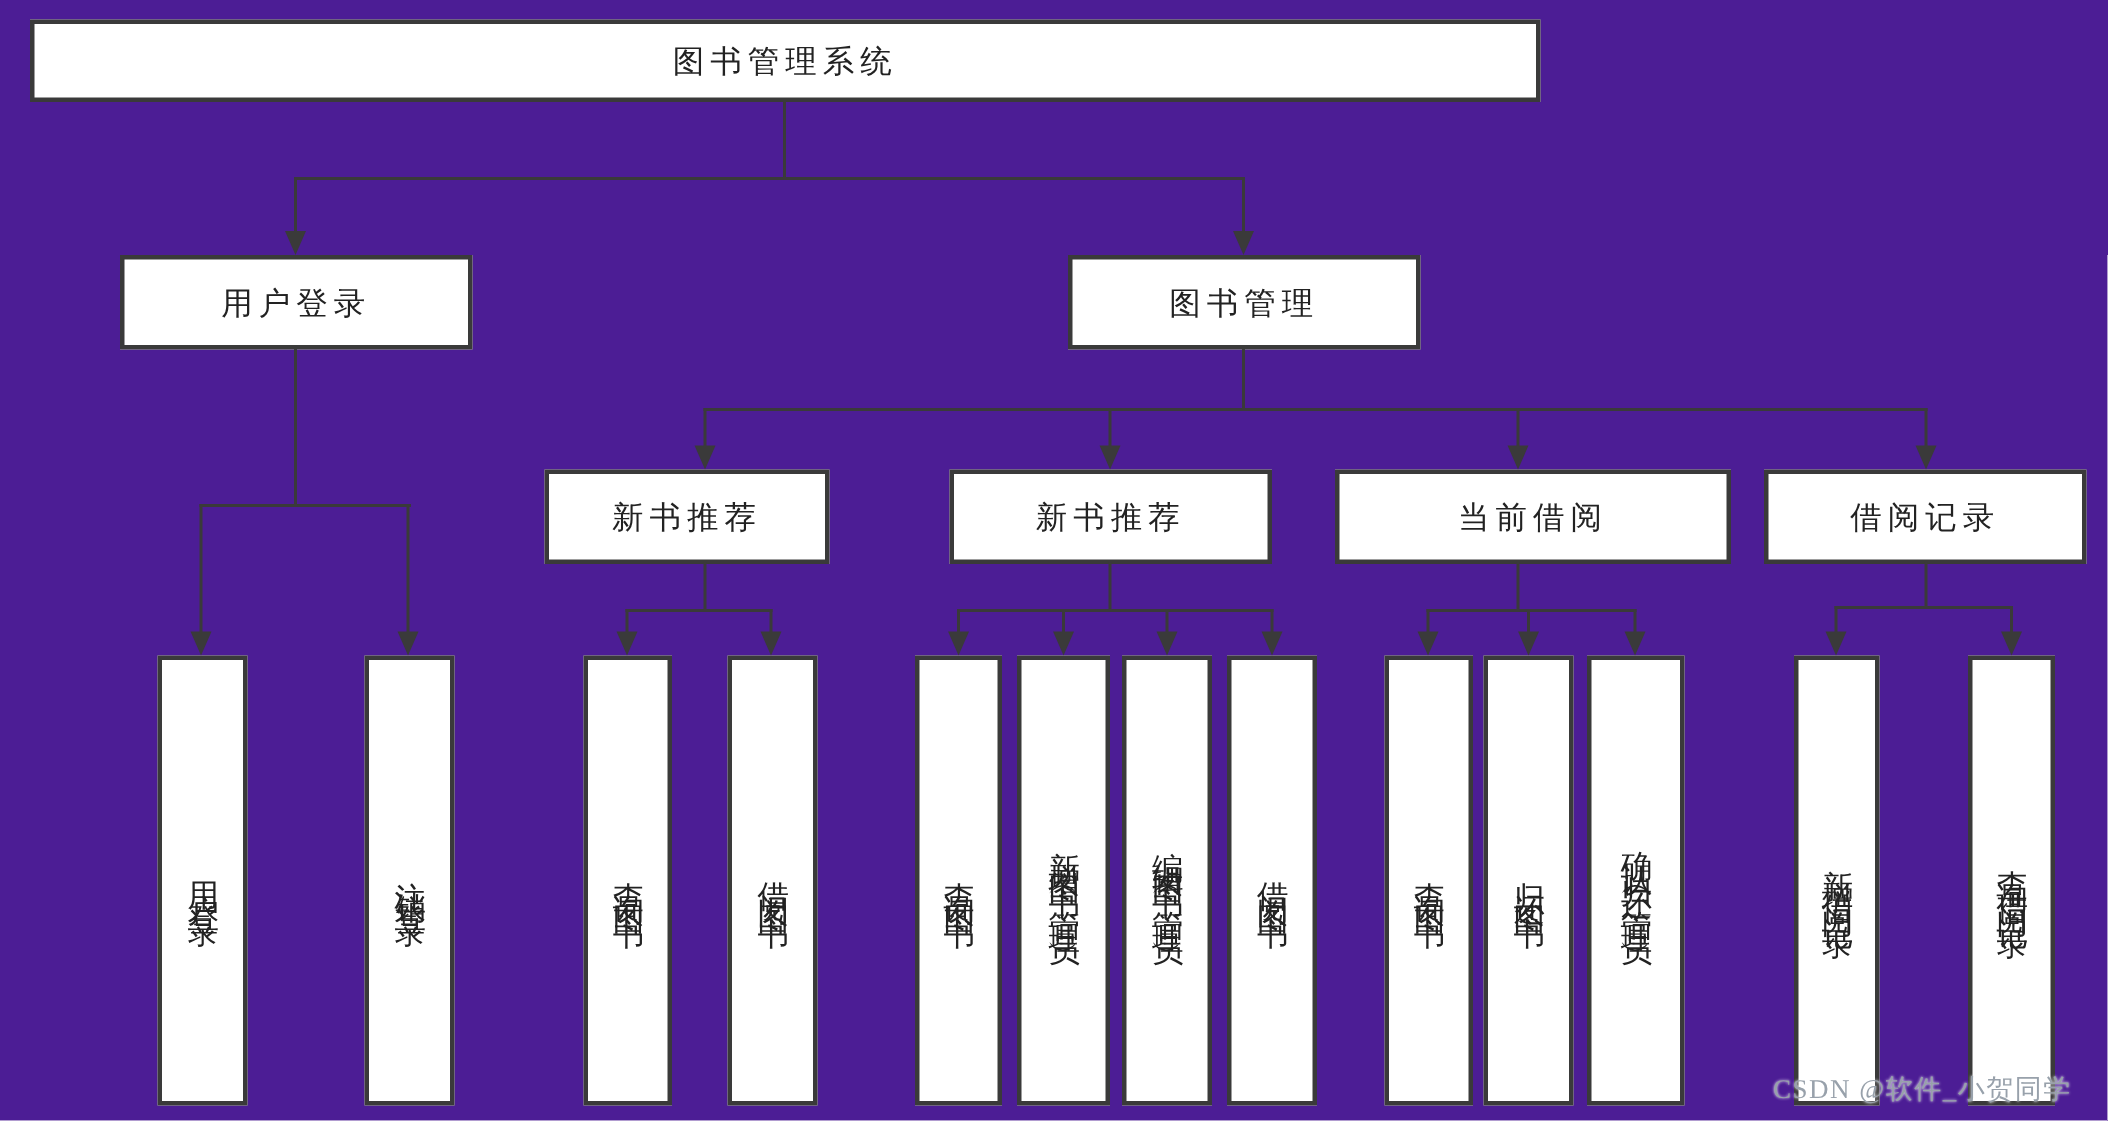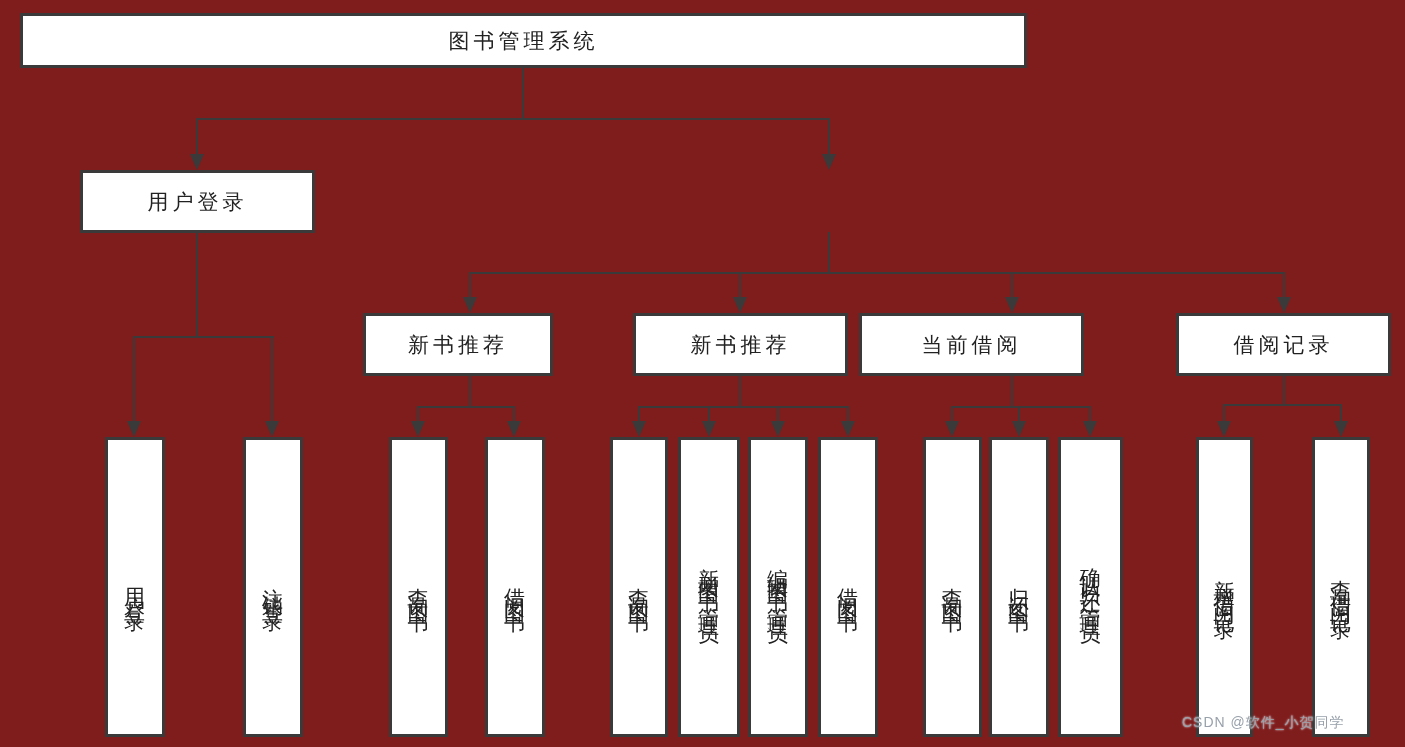--- a/index.html
+++ b/index.html
@@ -4,22 +4,23 @@
 <style>
   :root{
     --line:#3a3a3a;
     --text:#222222;
   }
   html,body{margin:0;padding:0;background:#ffffff;}
   body{font-family:"Liberation Sans","DejaVu Sans",sans-serif;}
   .canvas{
     position:relative;
     width:1405px;height:747px;
-    background:#7f1d1d;
+    background:#4c1d95;
     overflow:hidden;
+    font-family:Liberation Serif, serif;
   }
   
   .hbox{
     position:absolute;
     box-sizing:border-box;
     border:3px solid var(--line);
     background:#ffffff;
     display:flex;align-items:center;justify-content:center;
     color:var(--text);
     font-size:21px;
@@ -48,51 +49,54 @@
   .drop .dl{position:absolute;left:6px;top:0;bottom:14px;width:2px;background:var(--line);}
   .drop .da{
     position:absolute;left:0;bottom:0;width:0;height:0;
     border-left:7px solid transparent;
     border-right:7px solid transparent;
     border-top:16px solid var(--line);
   }
   .watermark{
     position:absolute;
     left:1182px;top:714px;
-    font-size:14px;
+    font-size:18px;
     color:#98a1ab;
     letter-spacing:1px;
     white-space:nowrap;
     text-shadow:0 0 2px #ffffff;
     z-index:5;
   }
 </style>
 </head>
 <body>
 
 <div class="canvas">
 
   <div class="hbox" style="left:20px;top:13px;width:1007px;height:55px;">
     <span>图书管理系统</span>
   </div>
 
   <div class="hbox" style="left:80px;top:170px;width:235px;height:63px;">
     <span>用户登录</span>
   </div>
 
+  <div class="hbox" style="left:712px;top:170px;width:235px;height:63px;">
+    <span>图书管理</span>
+  </div>
 
   <div class="hbox" style="left:363px;top:313px;width:190px;height:63px;">
     <span>新书推荐</span>
   </div>
 
   <div class="hbox" style="left:633px;top:313px;width:215px;height:63px;">
     <span>新书推荐</span>
   </div>
 
-  <div class="hbox" style="left:859px;top:313px;width:225px;height:63px;">
+  <div class="hbox" style="left:890px;top:313px;width:264px;height:63px;">
     <span>当前借阅</span>
   </div>
 
   <div class="hbox" style="left:1176px;top:313px;width:215px;height:63px;">
     <span>借阅记录</span>
   </div>
 
   <div class="vbox" style="left:105px;top:437px;width:60px;height:300px;">
     <span>用户登录</span>
   </div>

